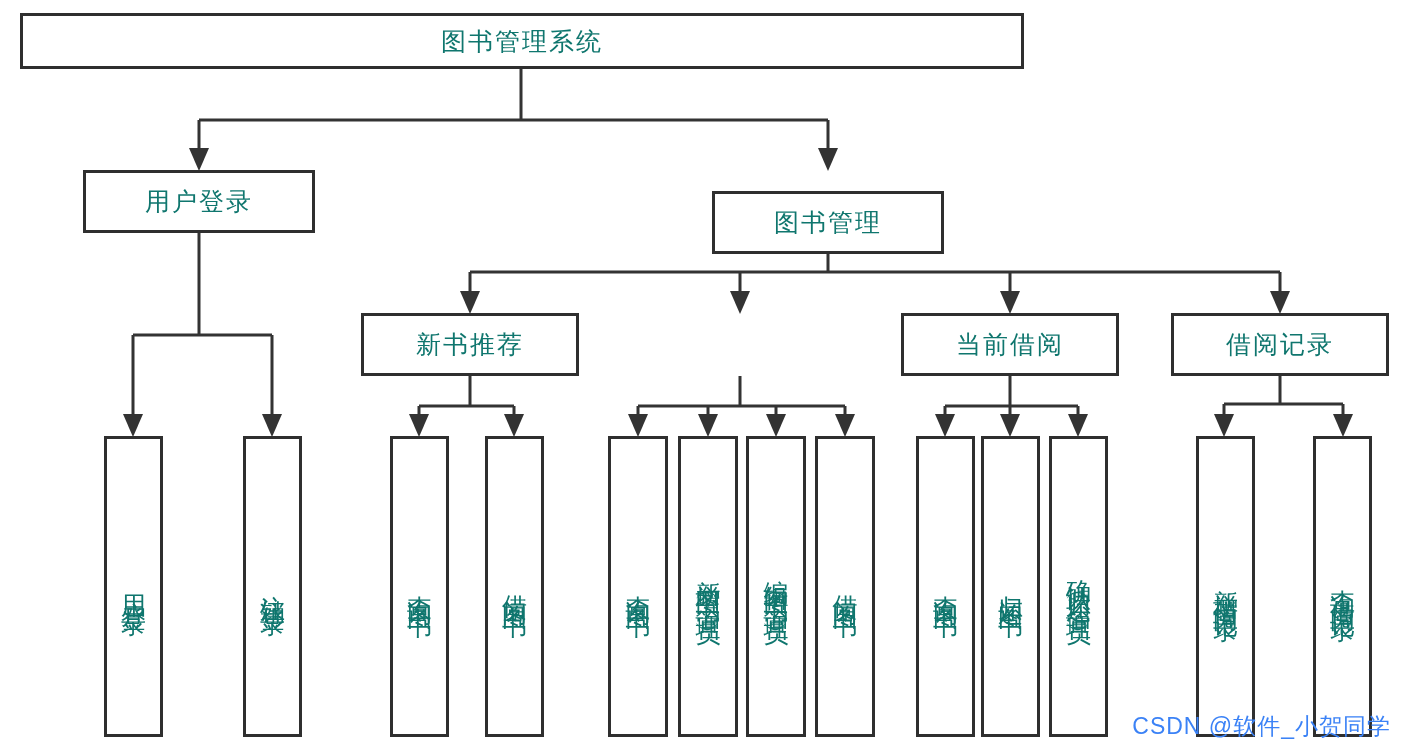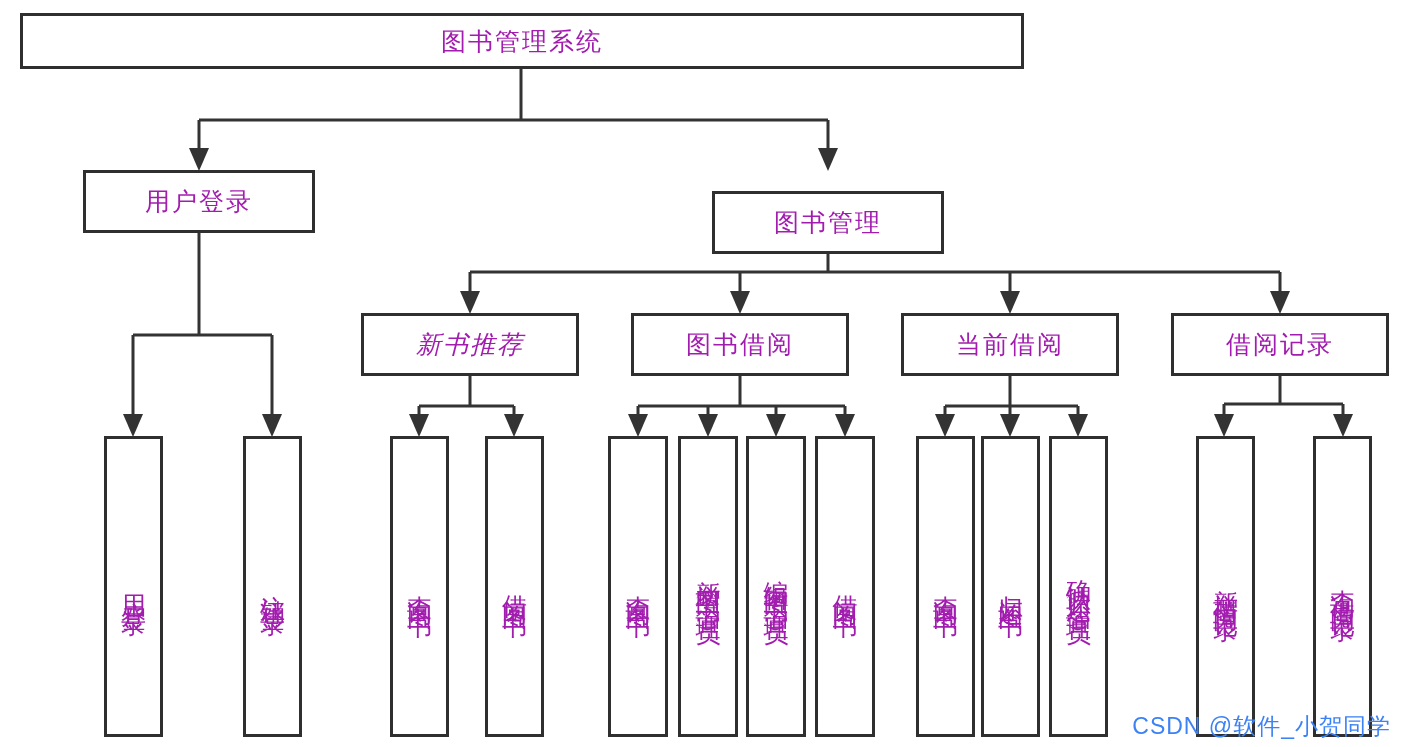--- a/index.html
+++ b/index.html
@@ -29,21 +29,21 @@
   }
   svg.edges polygon {
     fill: #333333;
     stroke: none;
   }
   .node {
     position: absolute;
     box-sizing: border-box;
     border: 3px solid #2f2f2f;
     background: #ffffff;
-    color: #a21caf;
+    color: #0f766e;
     display: flex;
     align-items: center;
     justify-content: center;
     z-index: 2;
   }
   .h-node {
     font-size: 25px;
     letter-spacing: 2px;
     white-space: nowrap;
   }
@@ -118,22 +118,21 @@
       <polygon points="1214,414 1234,414 1224,437"></polygon>
       <polygon points="1333,414 1353,414 1343,437"></polygon>
     </g>
   </svg>
 
   <div class="node h-node" style="left:20px; top:13px; width:1004px; height:56px;">图书管理系统</div>
 
   <div class="node h-node" style="left:83px; top:170px; width:232px; height:63px;">用户登录</div>
   <div class="node h-node" style="left:712px; top:170px; width:232px; height:63px;margin-top:21px;">图书管理</div>
 
-  <div class="node h-node" style="left:361px; top:313px; width:218px; height:63px;font-style:italic;">新书推荐</div>
-  <div class="node h-node" style="left:631px; top:313px; width:218px; height:63px;">图书借阅</div>
+  <div class="node h-node" style="left:361px; top:313px; width:218px; height:63px;">新书推荐</div>
   <div class="node h-node" style="left:901px; top:313px; width:218px; height:63px;">当前借阅</div>
   <div class="node h-node" style="left:1171px; top:313px; width:218px; height:63px;">借阅记录</div>
 
   <div class="node v-node" style="left:104px; top:436px; width:59px; height:301px;">用户登录</div>
   <div class="node v-node" style="left:243px; top:436px; width:59px; height:301px;">注销登录</div>
 
   <div class="node v-node" style="left:390px; top:436px; width:59px; height:301px;">查询图书</div>
   <div class="node v-node" style="left:485px; top:436px; width:59px; height:301px;">借阅图书</div>
 
   <div class="node v-node" style="left:608px; top:436px; width:60px; height:301px;">查询图书</div>

